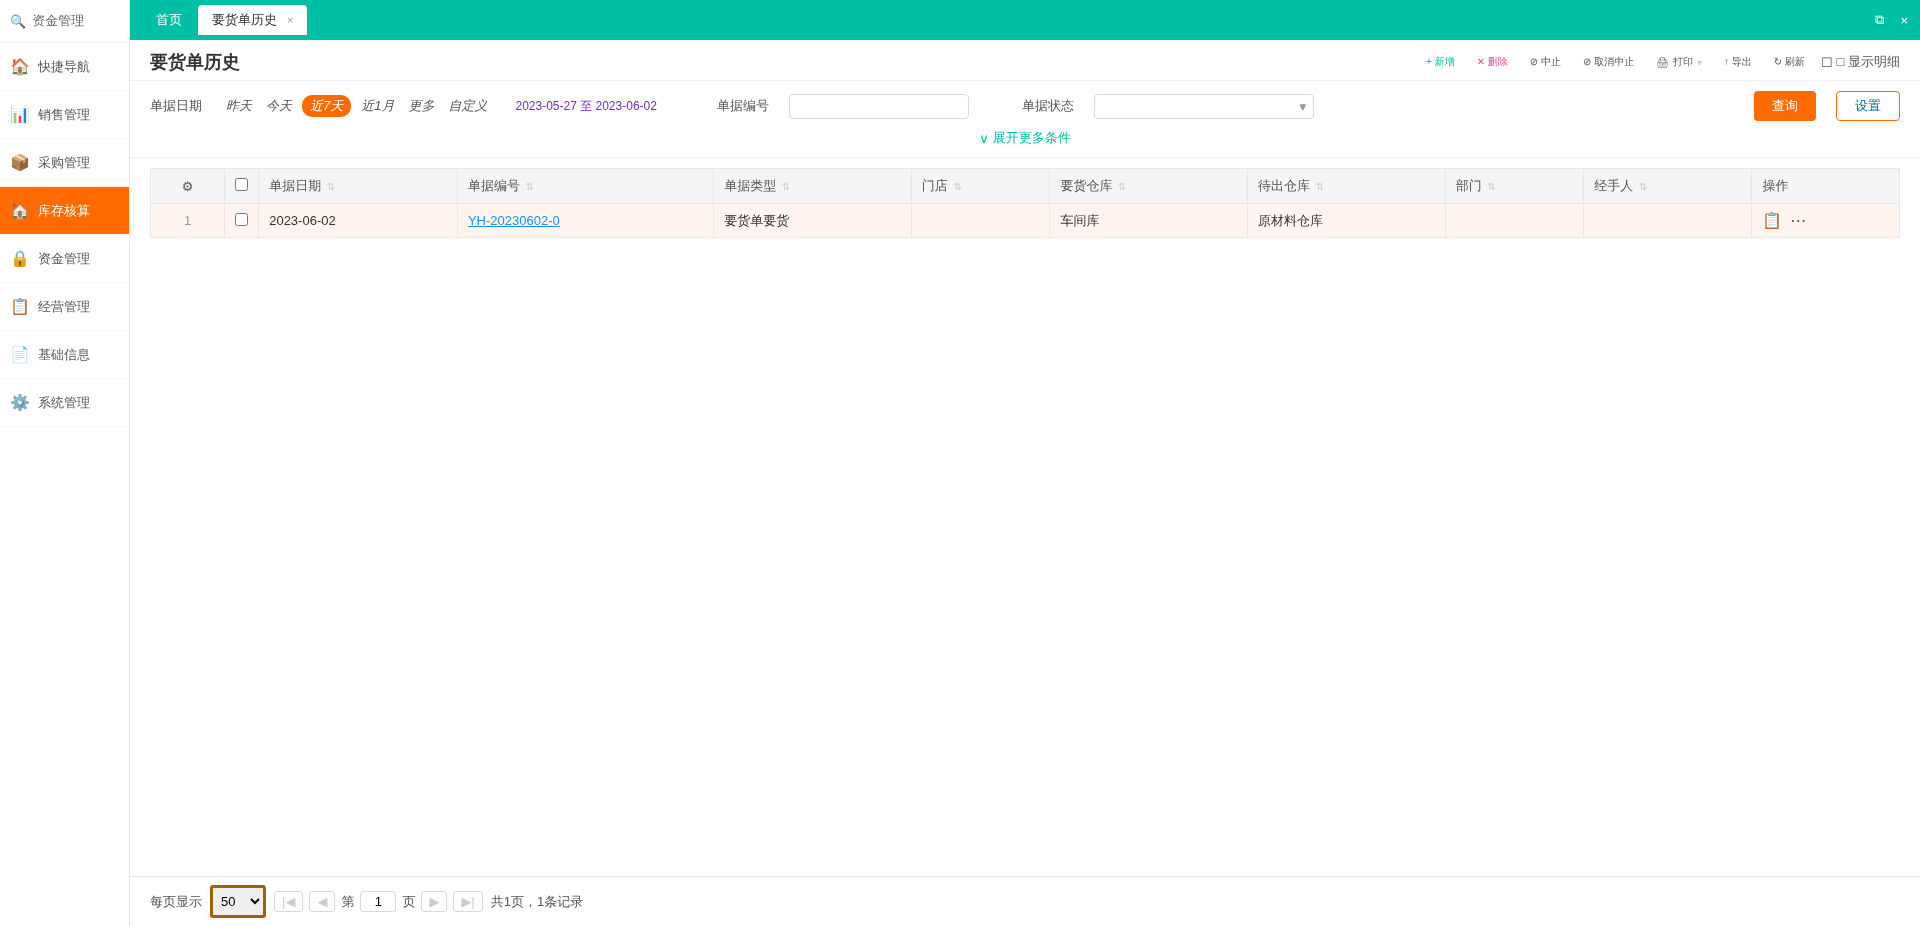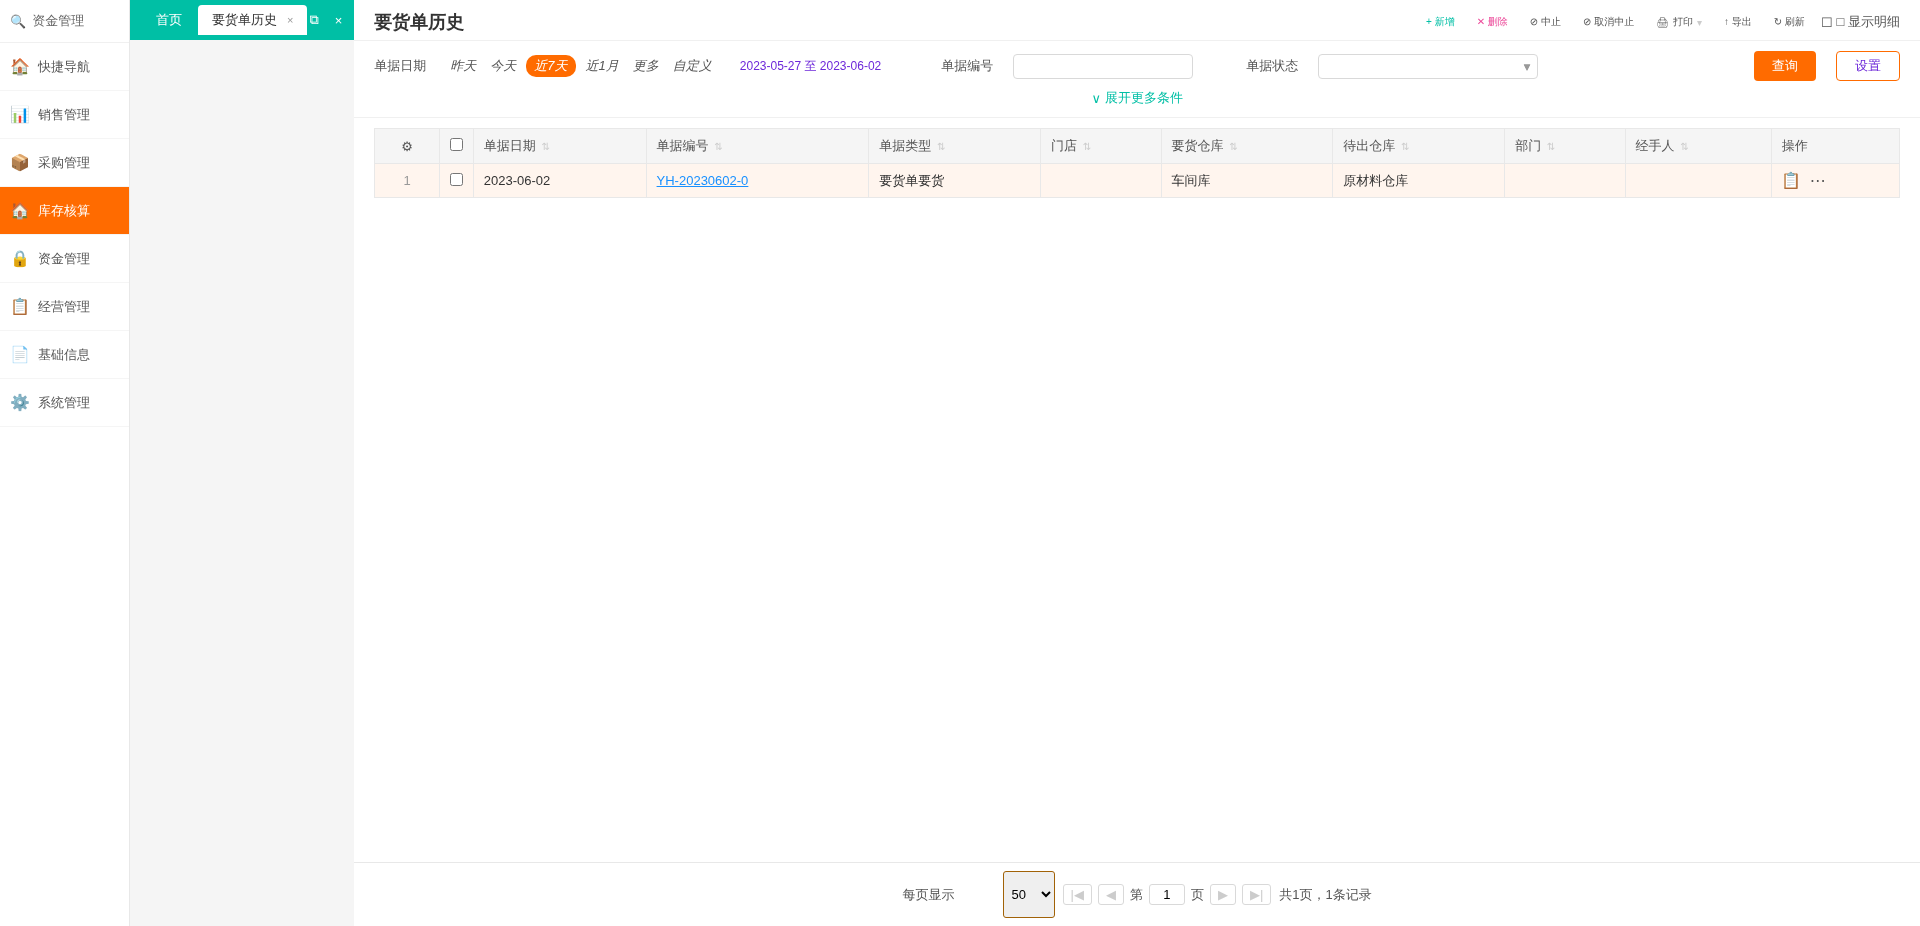--- a/index.html
+++ b/index.html
@@ -39,21 +39,21 @@
       background: #ff6b00;
       color: #fff;
       border-radius: 0;
     }
     .sidebar-item .icon { font-size: 16px; }
 
     
     .main {
       flex: 1;
       display: flex;
-      flex-direction: row;
+      flex-direction: column;
       height: 926px;
       overflow: hidden;
     }
 
     
     .top-bar {
       background: #00bfa5;
       height: 40px;
       display: flex;
       align-items: center;
@@ -122,21 +122,21 @@
       background: #ff6b00;
       color: #fff;
       border: none;
       padding: 6px 18px;
       border-radius: 4px;
       cursor: pointer;
       font-size: 13px;
     }
     .btn-secondary {
       background: #fff;
-      color: #6d28d9;
+      color: #0369a1;
       border: 1px solid #ff6b00;
       padding: 5px 18px;
       border-radius: 4px;
       cursor: pointer;
       font-size: 13px;
     }
     .show-detail-btn {
       display: flex;
       align-items: center;
       gap: 4px;
@@ -275,32 +275,31 @@
       color: #555;
     }
 
     
     .pagination-bar {
       background: #fff;
       border-top: 1px solid #e8e8e8;
       padding: 8px 20px;
       display: flex;
       align-items: center;
-      justify-content: center;
+      justify-content: flex-start;
       gap: 8px;
       font-size: 13px;
       color: #555;
     }
     .page-size-select {
-      border: 1px solid #a16207;
+      border: 3px solid #a16207;
       border-radius: 3px;
-      padding: 14px 4px;
+      padding: 5px 4px;
       font-size: 13px;
       outline: none;
-      margin-left: 40px;
     }
     .page-nav {
       display: flex;
       align-items: center;
       gap: 6px;
     }
     .page-nav button {
       border: 1px solid #d9d9d9;
       background: #fff;
       padding: 2px 7px;

